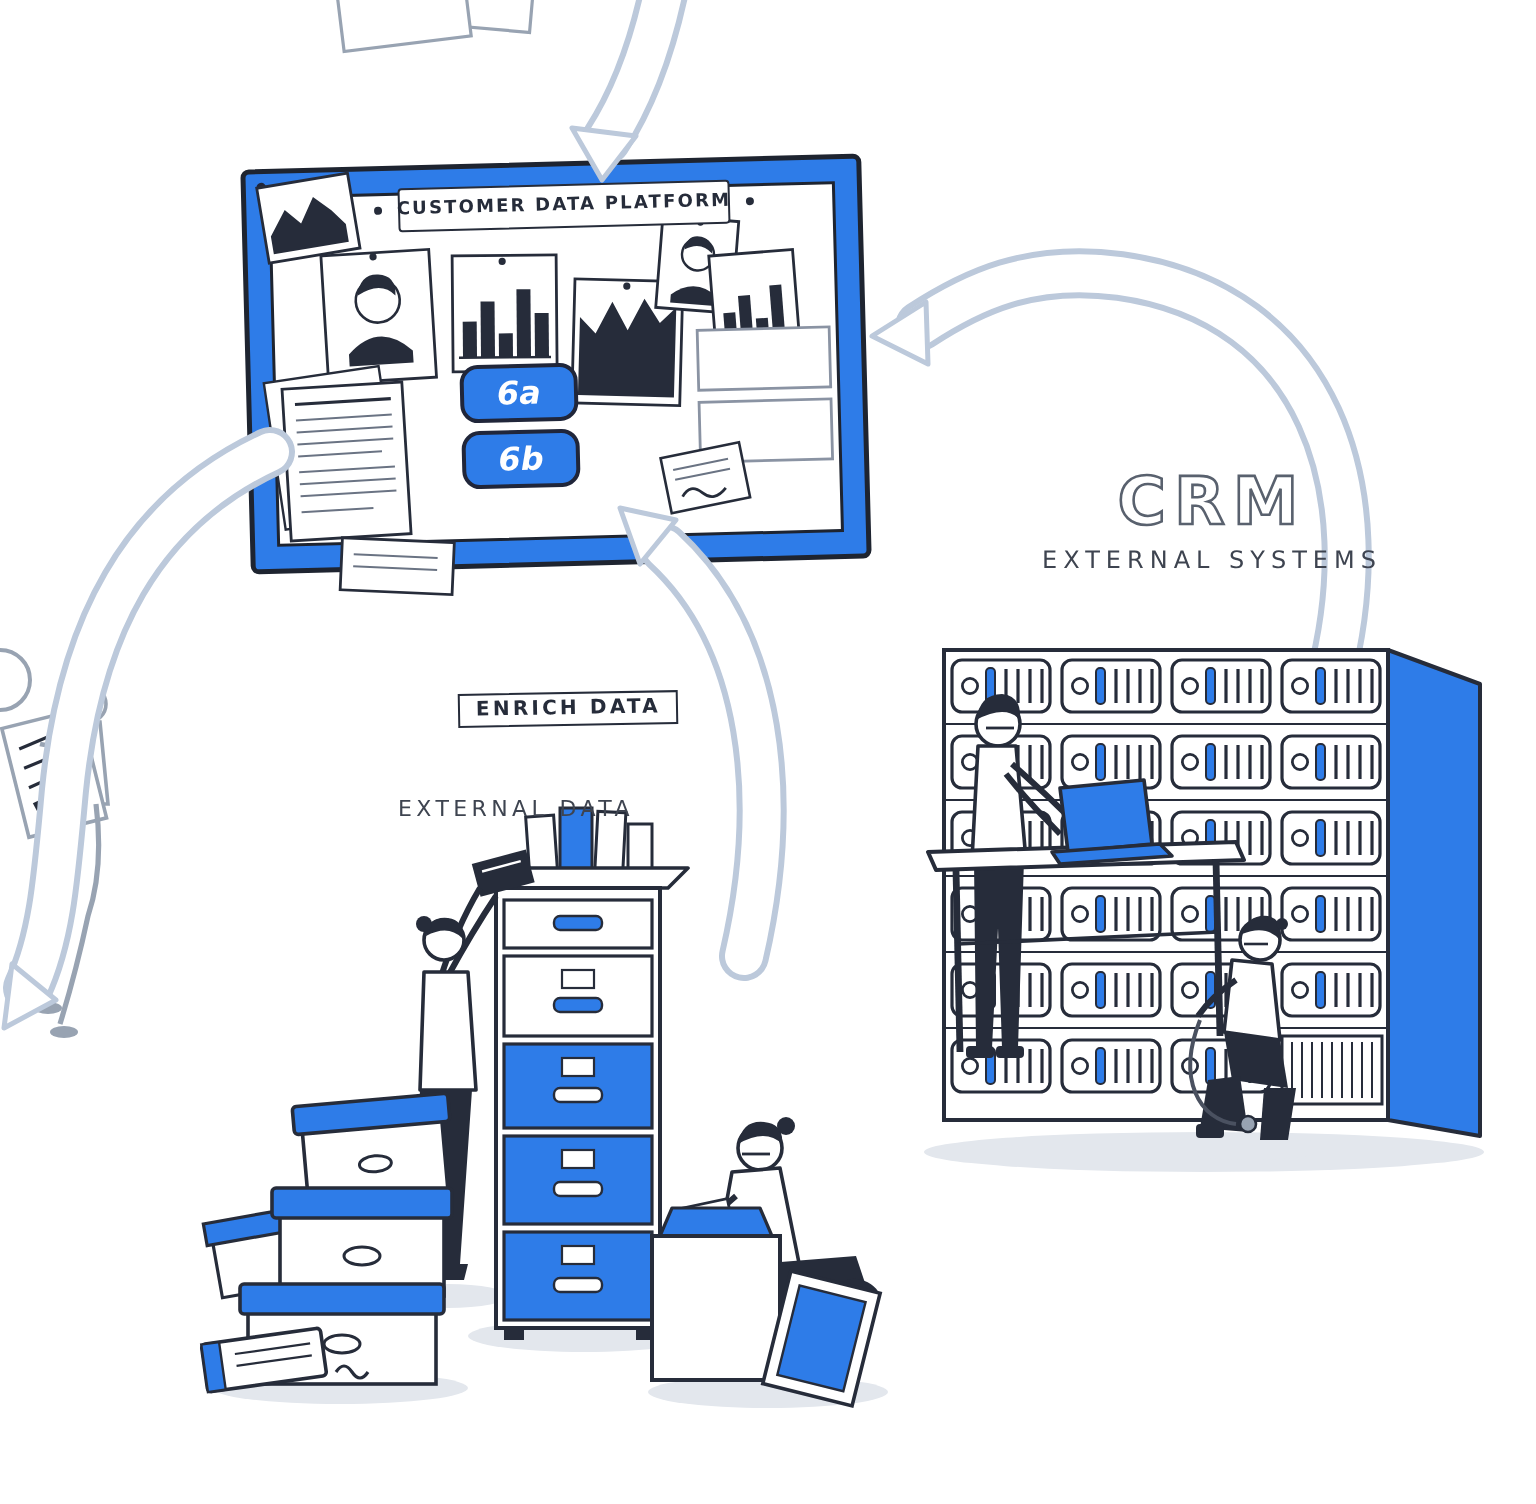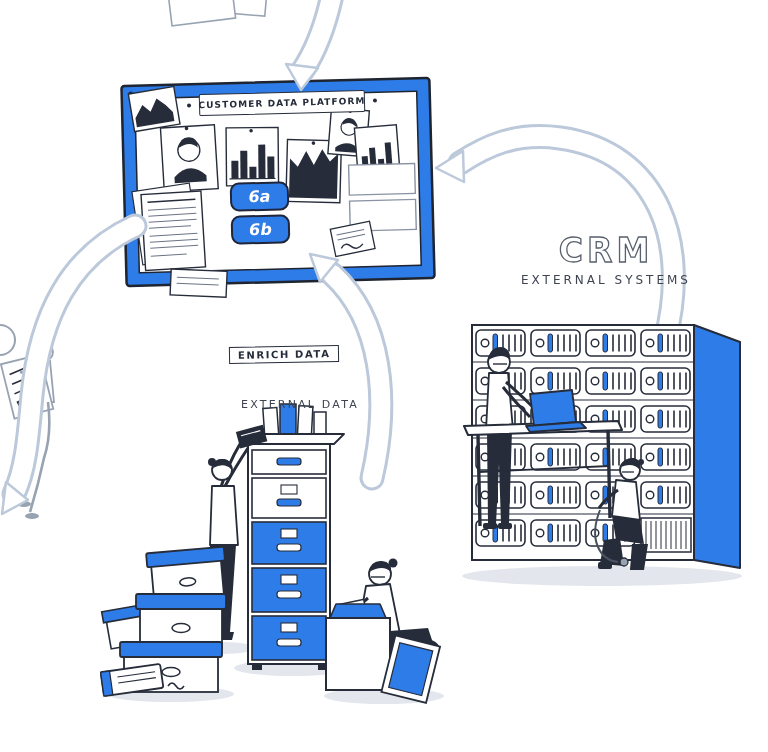--- a/index.html
+++ b/index.html
@@ -35,21 +35,21 @@
     display:flex;align-items:center;justify-content:center;transform:rotate(-1.5deg);
     box-sizing:border-box;
   }
   #btn-6a{left:230px;top:182px;} #btn-6b{left:231px;top:215px;}
   .hollow{color:#fff;-webkit-text-stroke:1.3px #59616e;}
   @supports not (-webkit-text-stroke:1px black){ .hollow{color:#59616e;} }
   .crm-title{left:533px;top:231px;width:146px;text-align:center;font-size:33px;font-weight:700;letter-spacing:4px;}
   .crm-sub{left:500px;top:273px;width:212px;text-align:center;font-size:12px;letter-spacing:3px;color:#3e4450;font-weight:500;}
   .enrich{left:229px;top:346px;background:#fff;border:1.5px solid var(--ink);padding:2px 8px;font-size:10px;letter-spacing:1.6px;font-weight:600;color:var(--ink);transform:rotate(-1deg);white-space:nowrap;}
   .csv-title{left:221px;top:362px;width:116px;text-align:center;font-size:29px;font-weight:700;letter-spacing:3px;}
-  .csv-sub{left:199px;top:398px;width:160px;text-align:right;font-size:11px;letter-spacing:2.2px;color:#3e4450;font-weight:500;}
+  .csv-sub{left:199px;top:398px;width:160px;text-align:left;font-size:11px;letter-spacing:2.2px;color:#3e4450;font-weight:500;}
 </style>
 </head>
 <body>
 
 <div class="stage">
 
 <svg width="768" height="752" viewBox="0 0 768 752">
   <defs>
     <g id="mod">
       <rect width="49" height="26" rx="5" class="wf is" stroke-width="1.6"></rect>

